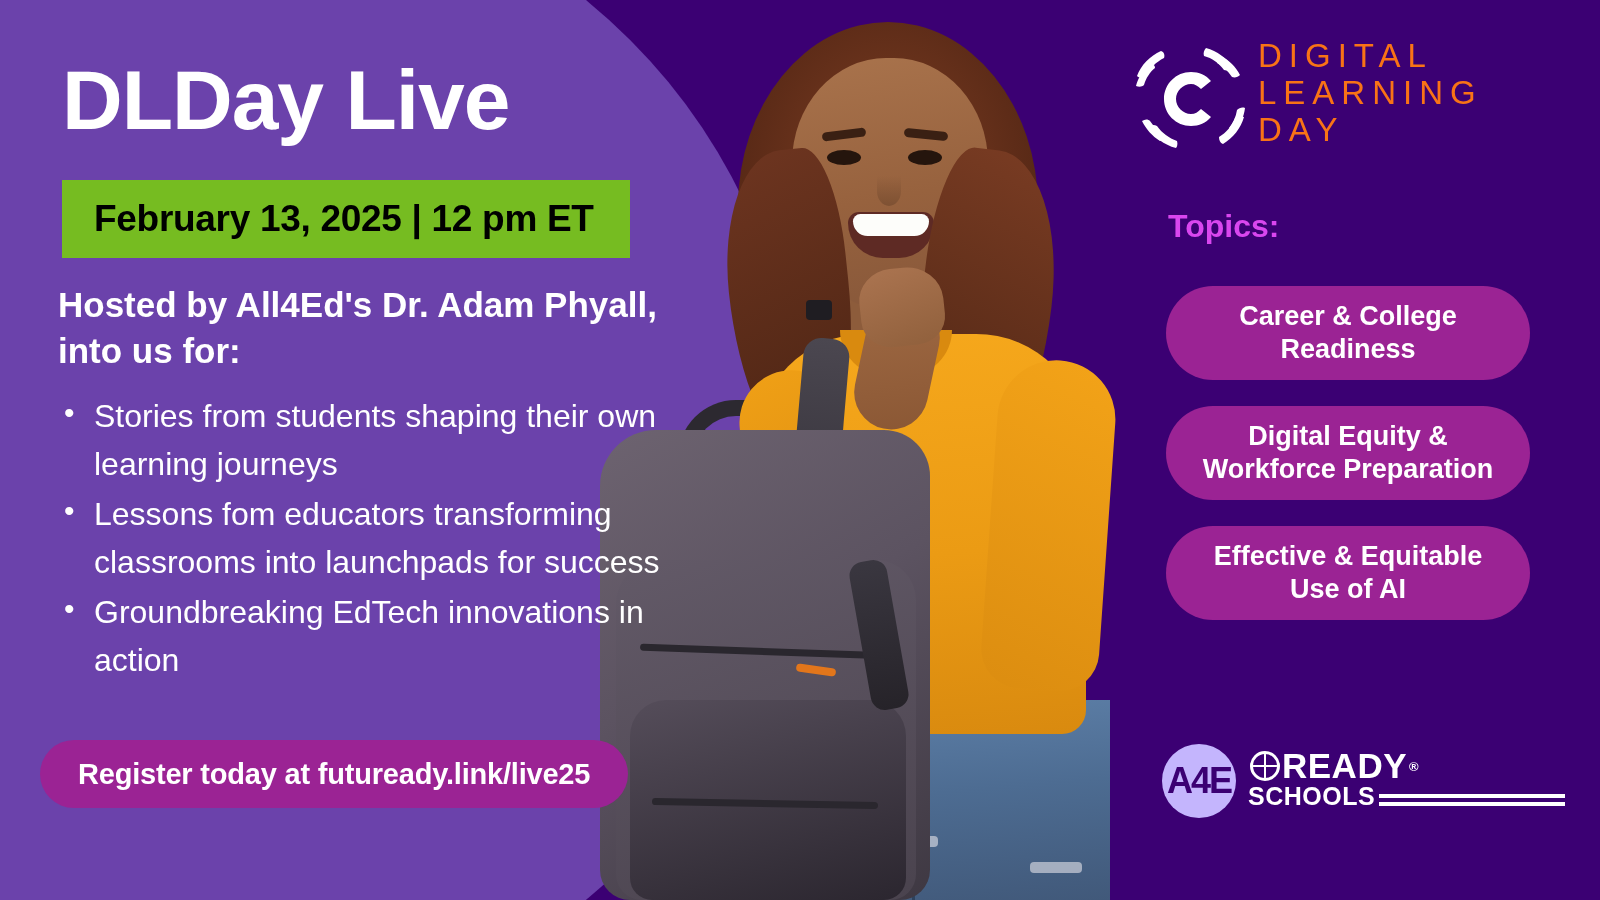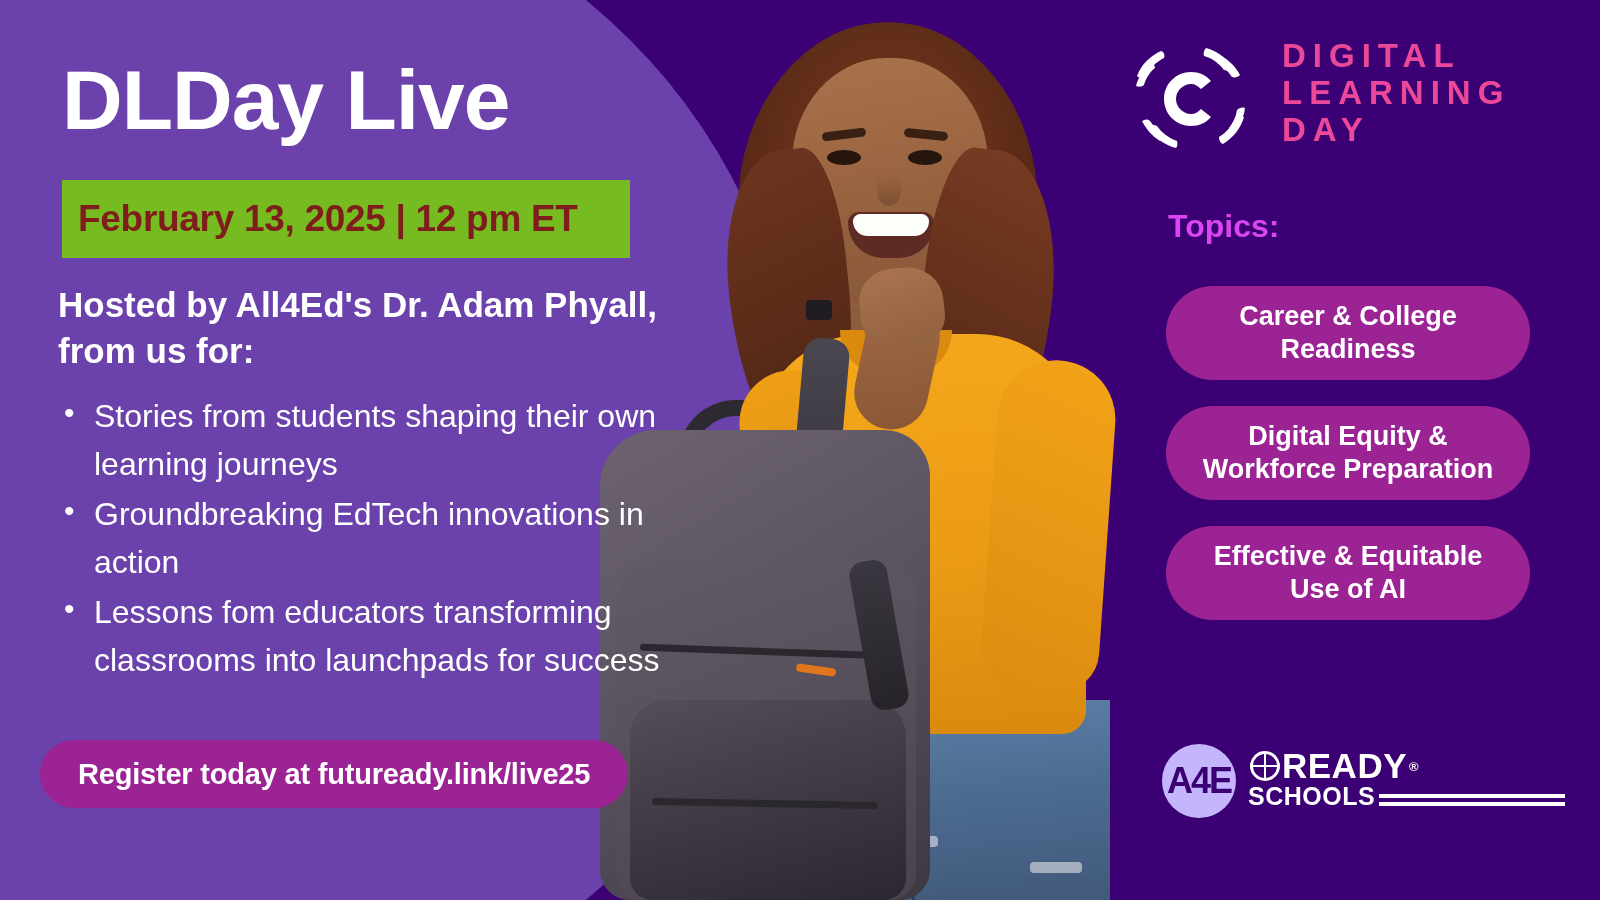--- a/index.html
+++ b/index.html
@@ -168,22 +168,22 @@
     font-size:84px; font-weight:bold; color:#fff;
     letter-spacing:-1px; line-height:1;
   }
   .date-banner {
     position:absolute; left:62px; top:180px;
     width:568px; height:78px;
     background:#76BC21;
     display:flex; align-items:center;
   }
   .date-banner span {
-    color:#7f1d1d; font-size:37px; font-weight:bold;
-    margin-left:16px; letter-spacing:-.3px;
+    color:#000000; font-size:37px; font-weight:bold;
+    margin-left:32px; letter-spacing:-.3px;
   }
   .hosted {
     position:absolute; left:58px; top:282px; width:700px;
     color:#fff; font-size:35px; font-weight:bold; line-height:1.3;
   }
   .bullets {
     position:absolute; left:58px; top:392px; width:610px;
     color:#fff; font-size:32px; line-height:1.5; list-style:none;
   }
   .bullets li { position:relative; padding-left:36px; margin-bottom:2px; }
@@ -197,22 +197,22 @@
     display:flex; align-items:center;
   }
   .register span {
     color:#fff; font-size:29px; font-weight:bold; letter-spacing:-.2px;text-align:right;
   }
 
   
   .dld-logo { position:absolute; left:1128px; top:30px; width:420px; height:140px; }
   .dld-mark { position:absolute; left:0; top:6px; width:126px; height:126px; }
   .dld-words {
-    position:absolute; left:154px; top:8px;
-    color:#ec4899; font-weight:bold; line-height:1.12;
+    position:absolute; left:130px; top:8px;
+    color:#f97316; font-weight:normal; line-height:1.12;
   }
   .dld-words div { font-size:33px; letter-spacing:7px; }
 
   .topics-label {
     position:absolute; left:1168px; top:208px;
     color:#d946ef; font-size:32px; font-weight:bold;
   }
   .pill {
     position:absolute; left:1166px; width:364px;
     background:#9B2394; border-radius:48px;
@@ -306,27 +306,27 @@
   </div>
 
   <div class="title">DLDay Live</div>
 
   <div class="date-banner">
     <span>February 13, 2025 | 12 pm ET</span>
   </div>
 
   <div class="hosted">
     <div>Hosted by All4Ed's Dr. Adam Phyall,</div>
-    <div>from us for:</div>
+    <div>into us for:</div>
   </div>
 
   <ul class="bullets">
     <li>Stories from students shaping their own learning journeys</li>
+    <li>Lessons fom educators transforming classrooms into launchpads for success</li>
     <li>Groundbreaking EdTech innovations in action</li>
-    <li>Lessons fom educators transforming classrooms into launchpads for success</li>
   </ul>
 
   <div class="register">
     <span>Register today at futuready.link/live25</span>
   </div>
 
   <div class="dld-logo">
     <svg class="dld-mark" viewBox="0 0 126 126">
       <g fill="#ffffff">
         <path d="M63 36c-15 0-27 12-27 27s12 27 27 27c8 0 15-3 20-9l-10-8c-3 3-6 5-10 5-8 0-15-7-15-15s7-15 15-15c4 0 7 2 10 5l10-8c-5-6-12-9-20-9z"></path>

